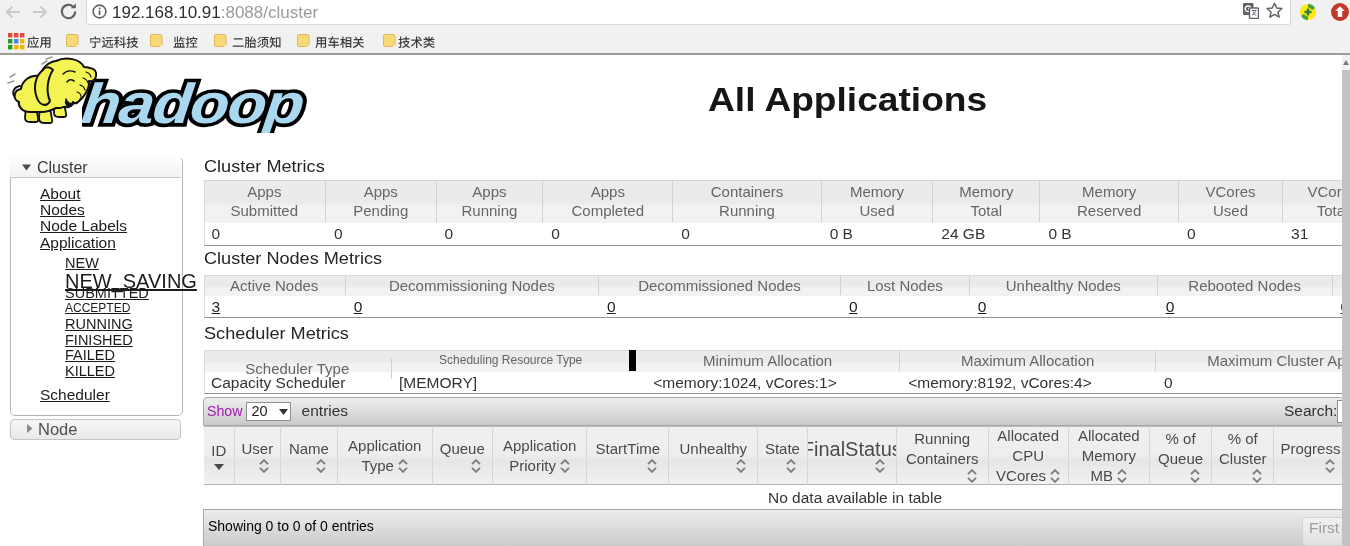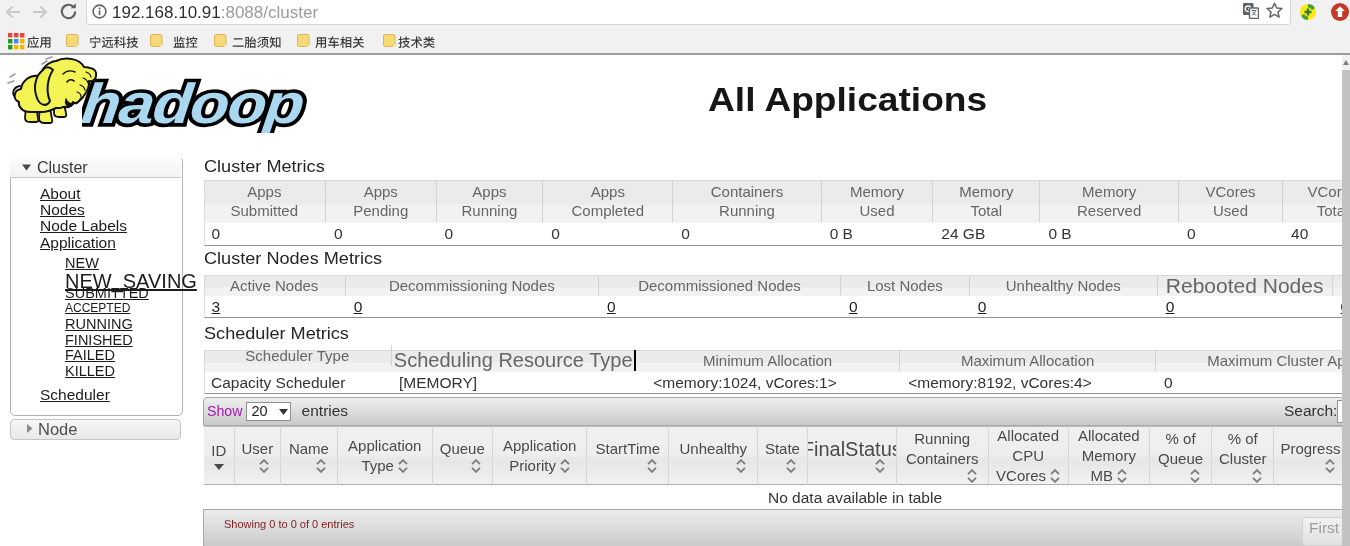--- a/index.html
+++ b/index.html
@@ -208,56 +208,56 @@
 <div class="abs" style="left:204px;top:222px;width:1179px;height:24px;border-left:1px solid #dedede;border-bottom:1px solid #949494;box-sizing:border-box"></div>
 <div class="abs" style="left:211.6px;top:225px;font-size:15.5px;color:#333">0</div>
 <div class="abs" style="left:334px;top:225px;font-size:15.5px;color:#333">0</div>
 <div class="abs" style="left:444.5px;top:225px;font-size:15.5px;color:#333">0</div>
 <div class="abs" style="left:551.3px;top:225px;font-size:15.5px;color:#333">0</div>
 <div class="abs" style="left:681.3px;top:225px;font-size:15.5px;color:#333">0</div>
 <div class="abs" style="left:829.7px;top:225px;font-size:15.5px;color:#333">0 B</div>
 <div class="abs" style="left:941.3px;top:225px;font-size:15.5px;color:#333">24 GB</div>
 <div class="abs" style="left:1048.4px;top:225px;font-size:15.5px;color:#333">0 B</div>
 <div class="abs" style="left:1186.9px;top:225px;font-size:15.5px;color:#333">0</div>
-<div class="abs" style="left:1291.1px;top:225px;font-size:15.5px;color:#333">40</div>
+<div class="abs" style="left:1291.1px;top:225px;font-size:15.5px;color:#333">31</div>
 <div class="abs" style="left:204px;top:275px;width:1216px;height:20px;background:linear-gradient(180deg,#ebebeb 0%,#eaeaea 50%,#f2f2f2 62%,#f2f2f2 100%);border-top:1px solid #d9d9d9;border-left:1px solid #d9d9d9"></div>
 <div class="abs hd" style="left:203.6px;top:275px;width:142.1px;height:20px;border-right:1px solid #d2d2d2;box-sizing:border-box;display:flex;flex-direction:column;justify-content:center;align-items:center;font-size:15px;line-height:19px;overflow:hidden">
     <div style="white-space:nowrap">Active Nodes</div>
   </div>
 <div class="abs hd" style="left:345.7px;top:275px;width:253.3px;height:20px;border-right:1px solid #d2d2d2;box-sizing:border-box;display:flex;flex-direction:column;justify-content:center;align-items:center;font-size:15px;line-height:19px;overflow:hidden">
     <div style="white-space:nowrap">Decommissioning Nodes</div>
   </div>
 <div class="abs hd" style="left:599px;top:275px;width:241.89999999999998px;height:20px;border-right:1px solid #d2d2d2;box-sizing:border-box;display:flex;flex-direction:column;justify-content:center;align-items:center;font-size:15px;line-height:19px;overflow:hidden">
     <div style="white-space:nowrap">Decommissioned Nodes</div>
   </div>
 <div class="abs hd" style="left:840.9px;top:275px;width:128.89999999999998px;height:20px;border-right:1px solid #d2d2d2;box-sizing:border-box;display:flex;flex-direction:column;justify-content:center;align-items:center;font-size:15px;line-height:19px;overflow:hidden">
     <div style="white-space:nowrap">Lost Nodes</div>
   </div>
 <div class="abs hd" style="left:969.8px;top:275px;width:187.9000000000001px;height:20px;border-right:1px solid #d2d2d2;box-sizing:border-box;display:flex;flex-direction:column;justify-content:center;align-items:center;font-size:15px;line-height:19px;overflow:hidden">
     <div style="white-space:nowrap">Unhealthy Nodes</div>
   </div>
-<div class="abs hd" style="left:1157.7px;top:275px;width:174.89999999999986px;height:20px;border-right:1px solid #d2d2d2;box-sizing:border-box;display:flex;flex-direction:column;justify-content:center;align-items:center;font-size:21px;line-height:19px;overflow:hidden">
+<div class="abs hd" style="left:1157.7px;top:275px;width:174.89999999999986px;height:20px;border-right:1px solid #d2d2d2;box-sizing:border-box;display:flex;flex-direction:column;justify-content:center;align-items:center;font-size:15px;line-height:19px;overflow:hidden">
     <div style="white-space:nowrap">Rebooted Nodes</div>
   </div>
 <div class="abs hd" style="left:1332.6px;top:275px;width:87.40000000000009px;height:20px;border-right:1px solid #d2d2d2;box-sizing:border-box;display:flex;flex-direction:column;justify-content:center;align-items:center;font-size:15px;line-height:19px;overflow:hidden">
     <div style="white-space:nowrap"></div>
   </div>
 <div class="abs" style="left:204px;top:295px;width:1216px;height:23px;border-left:1px solid #dedede;border-bottom:1px solid #949494;box-sizing:border-box"></div>
 <div class="abs" style="left:211.6px;top:298px;font-size:15.5px;color:#333"><a href="#">3</a></div>
 <div class="abs" style="left:353.7px;top:298px;font-size:15.5px;color:#333"><a href="#">0</a></div>
 <div class="abs" style="left:607px;top:298px;font-size:15.5px;color:#333"><a href="#">0</a></div>
 <div class="abs" style="left:848.9px;top:298px;font-size:15.5px;color:#333"><a href="#">0</a></div>
 <div class="abs" style="left:977.8px;top:298px;font-size:15.5px;color:#333"><a href="#">0</a></div>
 <div class="abs" style="left:1165.7px;top:298px;font-size:15.5px;color:#333"><a href="#">0</a></div>
 <div class="abs" style="left:1340.6px;top:298px;font-size:15.5px;color:#333"><a href="#">0</a></div>
 <div class="abs" style="left:204px;top:350px;width:1240px;height:21px;background:linear-gradient(180deg,#ebebeb 0%,#eaeaea 50%,#f2f2f2 62%,#f2f2f2 100%);border-top:1px solid #d9d9d9;border-left:1px solid #d9d9d9"></div>
-<div class="abs hd" style="left:203.6px;top:345px;width:188.4px;height:21px;border-right:1px solid #d2d2d2;box-sizing:border-box;display:flex;flex-direction:column;justify-content:center;align-items:center;font-size:15px;line-height:19px;overflow:hidden">
+<div class="abs hd" style="left:203.6px;top:358px;width:188.4px;height:21px;border-right:1px solid #d2d2d2;box-sizing:border-box;display:flex;flex-direction:column;justify-content:center;align-items:center;font-size:15px;line-height:19px;overflow:hidden">
     <div style="white-space:nowrap">Scheduler Type</div>
   </div>
-<div class="abs hd" style="left:392px;top:350px;width:244.39999999999998px;height:21px;border-right:2px solid #000000;box-sizing:border-box;display:flex;flex-direction:column;justify-content:center;align-items:center;font-size:20px;line-height:19px;overflow:hidden">
+<div class="abs hd" style="left:392px;top:350px;width:244.39999999999998px;height:21px;border-right:7px solid #000000;box-sizing:border-box;display:flex;flex-direction:column;justify-content:center;align-items:center;font-size:12px;line-height:19px;overflow:hidden">
     <div style="white-space:nowrap">Scheduling Resource Type</div>
   </div>
 <div class="abs hd" style="left:636.4px;top:350px;width:263.4px;height:21px;border-right:1px solid #d2d2d2;box-sizing:border-box;display:flex;flex-direction:column;justify-content:center;align-items:center;font-size:15px;line-height:19px;overflow:hidden">
     <div style="white-space:nowrap">Minimum Allocation</div>
   </div>
 <div class="abs hd" style="left:899.8px;top:350px;width:256.70000000000005px;height:21px;border-right:1px solid #d2d2d2;box-sizing:border-box;display:flex;flex-direction:column;justify-content:center;align-items:center;font-size:15px;line-height:19px;overflow:hidden">
     <div style="white-space:nowrap">Maximum Allocation</div>
   </div>
 <div class="abs hd" style="left:1156.5px;top:350px;width:287.5px;height:21px;border-right:1px solid #d2d2d2;box-sizing:border-box;display:flex;flex-direction:column;justify-content:center;align-items:center;font-size:15px;line-height:19px;overflow:hidden">
     <div style="white-space:nowrap">Maximum Cluster Applicatio</div>
@@ -414,19 +414,19 @@
     <div style="white-space:nowrap">Progress</div>
     <div style="align-self:flex-end;margin-right:11px">
       <svg width="10" height="14" viewBox="0 0 10 14" style="display:block">
         <path d="M1 5.2 L5 1.2 L9 5.2" stroke="#7d7d7d" stroke-width="1.9" fill="none"></path>
         <path d="M1 8.8 L5 12.8 L9 8.8" stroke="#7d7d7d" stroke-width="1.9" fill="none"></path>
       </svg>
     </div>
   </div>
 <div class="abs" style="left:855px;top:489px;font-size:15.5px;color:#333;transform:translateX(-50%);white-space:nowrap">No data available in table</div>
 <div class="abs" style="left:202.5px;top:509px;width:1141px;height:40px;box-sizing:border-box;border:1px solid #a8a8a8;background:linear-gradient(#ececec,#c9c9c9)"></div>
-<div class="abs" style="left:224px;top:518px;font-size:11px;color:#7f1d1d">Showing 0 to 0 of 0 entries</div>
+<div class="abs" style="left:208px;top:518px;font-size:14px;color:#000000">Showing 0 to 0 of 0 entries</div>
 <div class="abs" style="left:1302px;top:516.5px;width:48px;height:29px;border:1px solid #d3d3d3;border-radius:4px;background:linear-gradient(#f2f2f2,#e0e0e0);box-sizing:border-box"></div>
 <div class="abs" style="left:1309px;top:518.5px;font-size:15.5px;color:#9d9d9d">First</div>
 <div class="abs" style="left:1342px;top:55px;width:8px;height:491px;background:#f1f1f1"></div>
 <svg class="abs" style="left:1343px;top:60px" width="6" height="5" viewBox="0 0 6 5">
     <polygon points="3,0 6,5 0,5" fill="#7b7b7b"></polygon>
   </svg>
 <div class="abs" style="left:1342px;top:70px;width:8px;height:476px;background:#c2c2c2"></div>
 </body></html>

